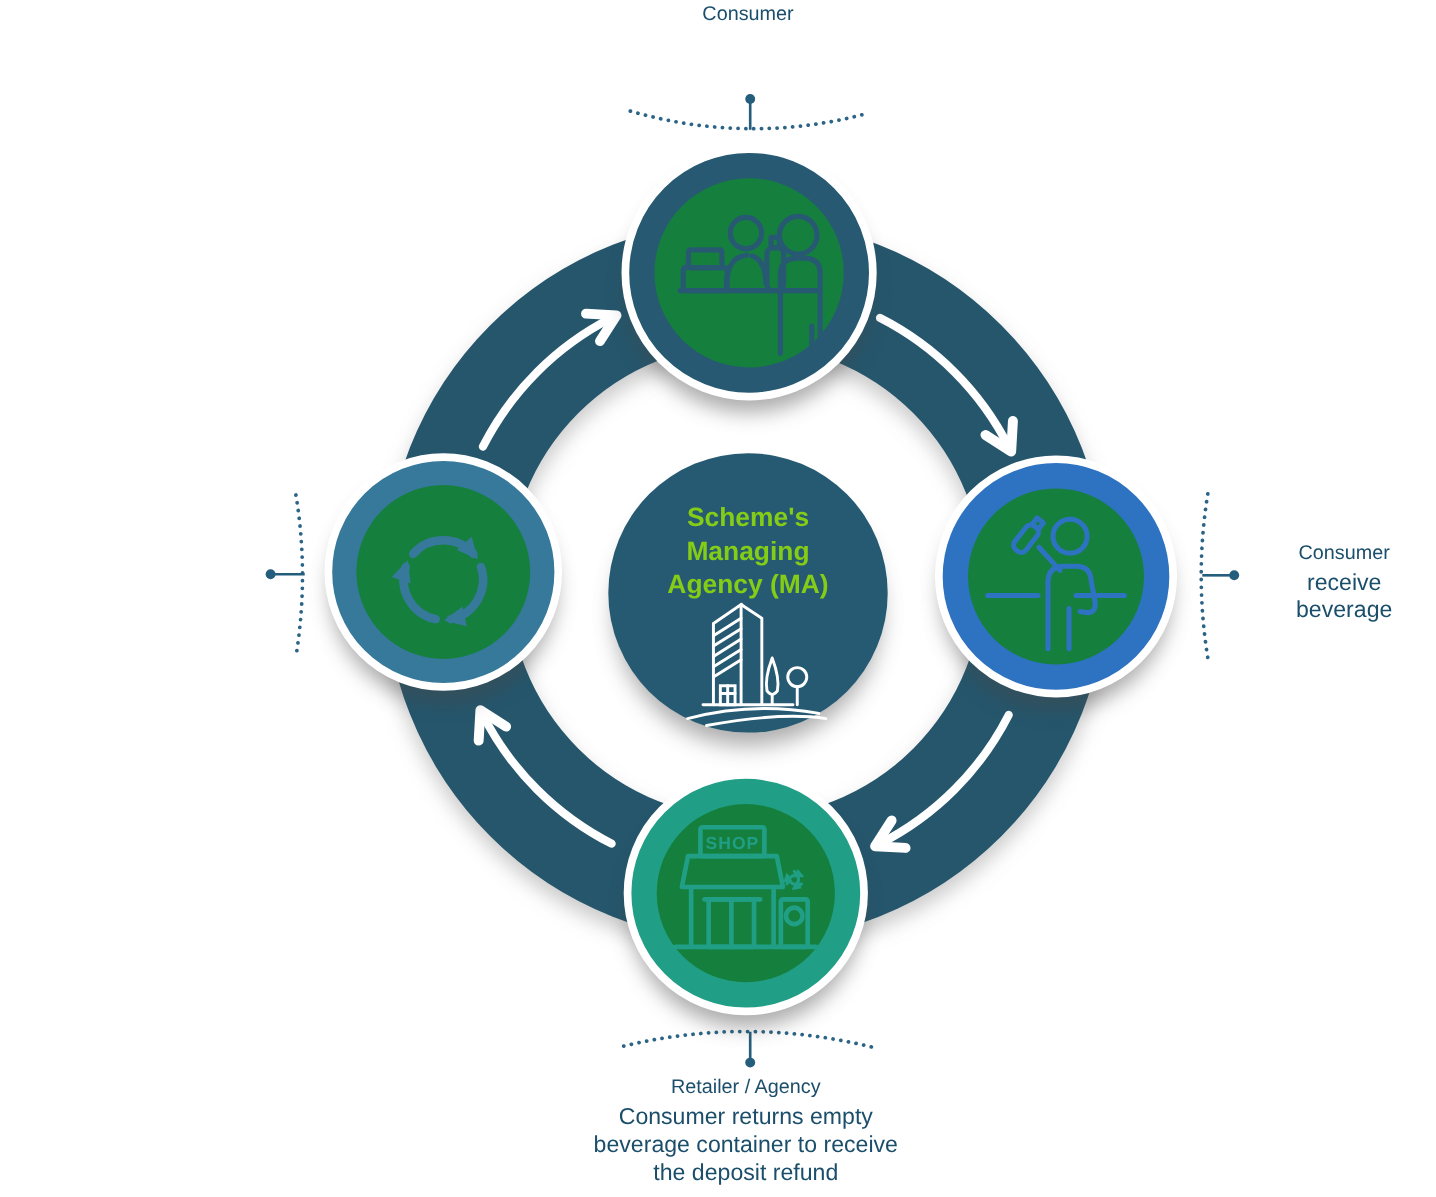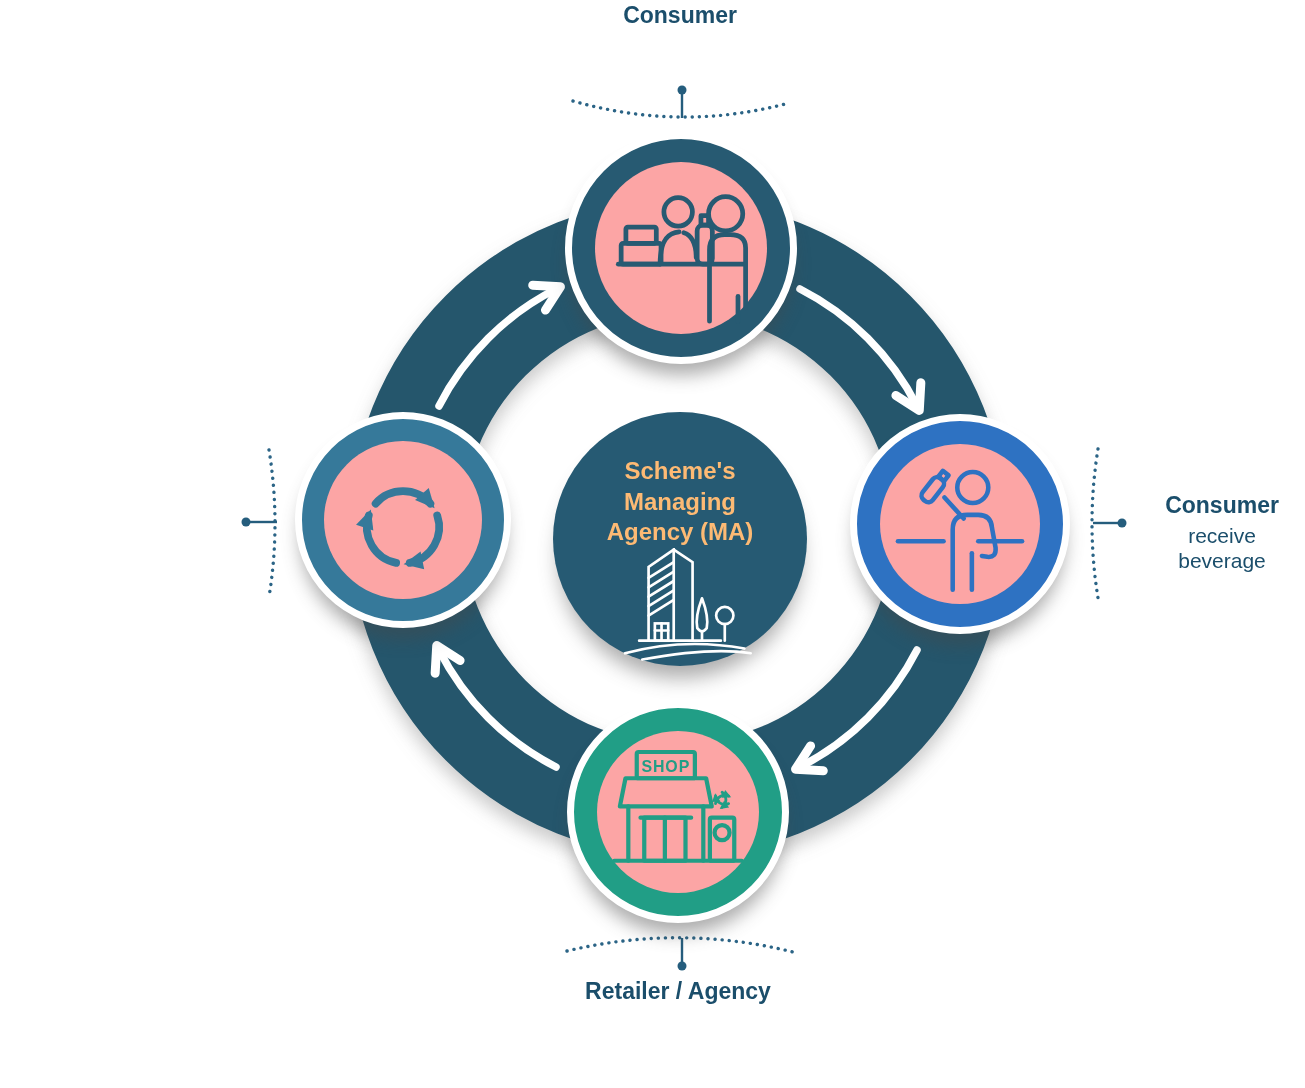--- a/index.html
+++ b/index.html
@@ -8,41 +8,41 @@
     font-family:"Liberation Sans",sans-serif;overflow:hidden;
   }
   .layer{position:absolute;left:0;top:0;}
   .big-ring{filter:drop-shadow(0 10px 9px rgba(80,80,80,.30));}
   .node{
     position:absolute;border-radius:50%;border:7px solid #fff;box-sizing:border-box;
     display:flex;align-items:center;justify-content:center;
     box-shadow:0 16px 18px -5px rgba(70,70,70,.45);
   }
   .node-inner{
-    background:#fca5a5;border-radius:50%;display:flex;align-items:center;justify-content:center;
+    background:#15803d;border-radius:50%;display:flex;align-items:center;justify-content:center;
   }
   .node-top{width:232px;height:232px;left:565px;top:132px;background:#275a72;}
   .node-top .node-inner{width:172px;height:172px;}
   .node-right{width:220px;height:220px;left:850px;top:414px;background:#2e72c2;}
   .node-right .node-inner{width:160px;height:160px;}
   .node-bottom{width:222px;height:222px;left:567px;top:701px;background:#219e86;}
   .node-bottom .node-inner{width:162px;height:162px;}
   .node-left{width:216px;height:216px;left:295px;top:412px;background:#36799a;}
   .node-left .node-inner{width:158px;height:158px;}
   .center-circle{
     position:absolute;left:553px;top:412px;width:254px;height:254px;border-radius:50%;
     background:#265a73;box-shadow:0 18px 20px -6px rgba(70,70,70,.45);
     display:flex;flex-direction:column;align-items:center;
   }
   .center-title{
-    margin-top:44px;color:#fdba74;font-weight:bold;font-size:24px;line-height:1.28;
+    margin-top:44px;color:#84cc16;font-weight:bold;font-size:24px;line-height:1.28;
     text-align:center;white-space:pre-line;
   }
   .label{position:absolute;text-align:center;color:#1b4e6b;}
-  .label-title{font-weight:bold;font-size:23px;line-height:1.2;}
+  .label-title{font-weight:normal;font-size:18px;line-height:1.2;}
   .label-desc{font-size:21px;line-height:1.22;white-space:pre-line;margin-top:3px;}
   .label-top{left:430px;top:2px;width:500px;}
   .label-right{left:1142px;top:492px;width:160px;}
   .label-bottom{left:488px;top:978px;width:380px;}
   .label-left{left:2px;top:446px;width:242px;}
   .shop-sign-text{font-family:"Liberation Sans",sans-serif;font-weight:bold;font-size:17px;letter-spacing:1px;}
 </style>
 </head>
 <body>
 
@@ -181,16 +181,19 @@
     <div class="label-title">Consumer</div>
   </div>
 
   <div class="label label-right">
     <div class="label-title">Consumer</div>
     <div class="label-desc">receive beverage</div>
   </div>
 
   <div class="label label-bottom">
     <div class="label-title">Retailer / Agency</div>
+    <div class="label-desc">Consumer returns empty
+beverage container to receive
+the deposit refund</div>
   </div>
 
 
 </div>
 
 </body></html>

